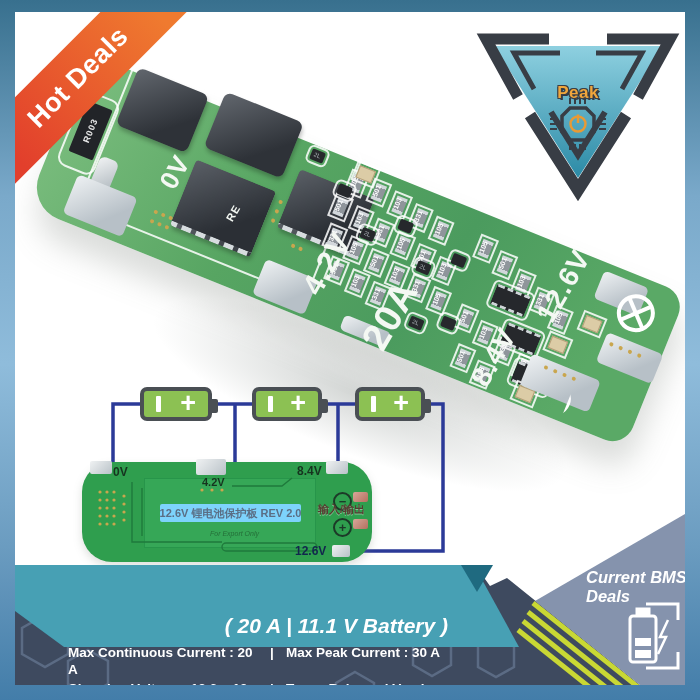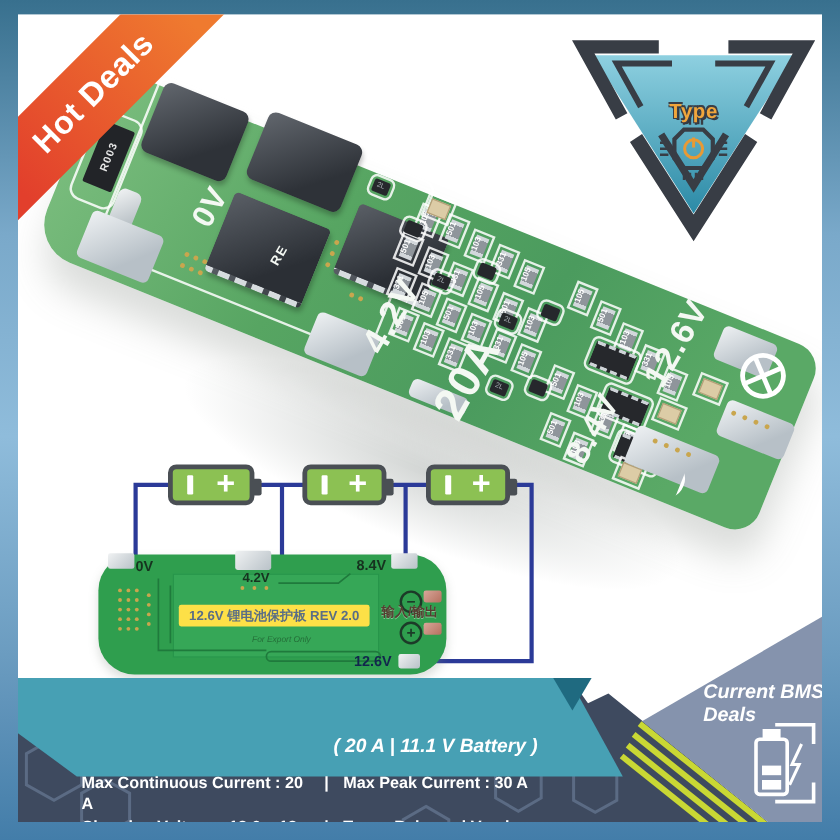--- a/index.html
+++ b/index.html
@@ -59,30 +59,30 @@
     display:flex;align-items:center;justify-content:space-between;padding:0 12px;box-sizing:border-box;}
   .cell .neg{width:5px;height:16px;background:#fff;border-radius:1px;}
   .cell .pos{color:#fff;font-size:27px;font-weight:bold;line-height:0;margin-top:-2px;}
   .nub{position:absolute;width:8px;height:14px;background:#4a4f54;border-radius:2px;}
   #miniboard{left:82px;top:462px;width:290px;height:100px;background:#2f9e4e;border-radius:30px;
     box-shadow:0 4px 8px rgba(120,130,120,.25);}
   #miniboard .inner{position:absolute;left:62px;top:16px;width:170px;height:68px;background:#36a757;border:1px solid #27954a;}
   .mini-label{position:absolute;color:#16331f;font-weight:bold;}
   .mpad{position:absolute;background:linear-gradient(135deg,#f0f2f3,#b9c2c8);border-radius:2px;}
   .rpad{position:absolute;background:linear-gradient(135deg,#d8a79a,#b5705f);border-radius:2px;}
-  #whitelabel{position:absolute;left:67px;top:42px;width:159px;height:18px;background:#fde047;border-radius:2px;
+  #whitelabel{position:absolute;left:78px;top:42px;width:141px;height:18px;background:#7dd3fc;border-radius:2px;
     color:#5a6e85;font-size:11px;font-weight:bold;display:flex;align-items:center;justify-content:center;white-space:nowrap;}
   #exportnote{position:absolute;left:128px;top:68px;color:rgba(20,60,30,.55);font-size:7px;font-style:italic;}
   #iolabel{position:absolute;left:236px;top:40px;color:#553c30;font-size:11px;font-weight:bold;text-shadow:0 1px 0 rgba(255,255,255,.4);}
   .term{position:absolute;width:15px;height:15px;border:2.5px solid #1c3a28;border-radius:50%;color:#1c3a28;
     display:flex;align-items:center;justify-content:center;font-weight:bold;font-size:13px;line-height:0;}
 
   
   #title{left:68px;top:580px;color:#fff;font-size:33px;font-weight:bold;letter-spacing:.5px;}
-  #badge{left:190px;top:614px;width:258px;text-align:right;color:#fff;font-size:16px;font-weight:bold;font-style:italic;}
+  #badge{left:190px;top:614px;width:258px;text-align:right;color:#fff;font-size:21px;font-weight:bold;font-style:italic;}
   #specs{left:68px;top:644px;color:#fff;font-size:13.5px;font-weight:bold;
     display:grid;grid-template-columns:190px 28px auto;row-gap:2px;line-height:17px;}
   #specs .sep{text-align:center;}
   #modlabel{left:586px;top:568px;color:#fff;font-size:16.5px;font-weight:bold;font-style:italic;line-height:19px;}
 </style>
 </head>
 <body>
 
 <div id="frame" class="abs">
 <div id="white" class="abs">
@@ -413,21 +413,21 @@
         <line x1="550" y1="119" x2="557" y2="119"></line>
               <line x1="550" y1="124" x2="557" y2="124"></line>
               <line x1="550" y1="129" x2="557" y2="129"></line>
         <line x1="599" y1="119" x2="606" y2="119"></line>
               <line x1="599" y1="124" x2="606" y2="124"></line>
               <line x1="599" y1="129" x2="606" y2="129"></line>
       </g>
     </g>
   </svg>
 
-  <div id="logoline2" class="abs logotxt">Type</div>
+  <div id="logoline2" class="abs logotxt">Peak</div>
 
   <div id="ribbon" class="abs">
     <span>Hot Deals</span>
   </div>
 
   <div id="badge" class="abs">( 20 A  |  11.1 V Battery )</div>
   <div id="specs" class="abs">
     <div>Max Continuous Current : 20 A</div>
     <div class="sep">|</div>
     <div>Max Peak Current : 30 A</div>

